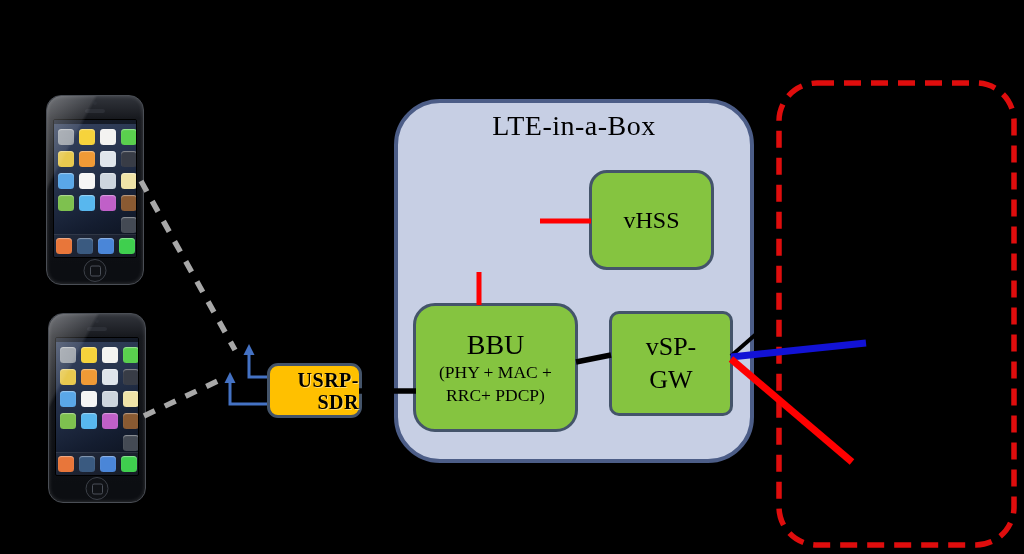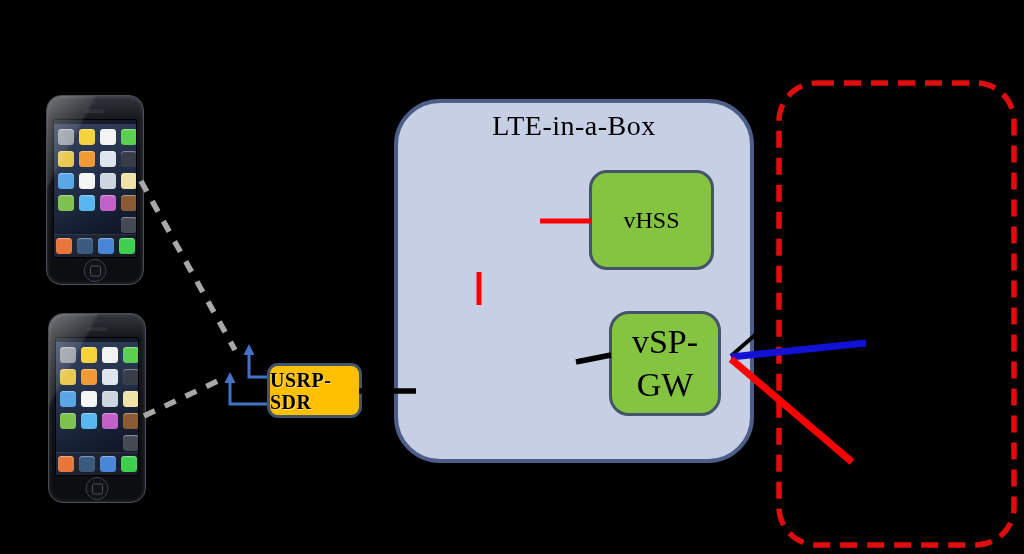--- a/index.html
+++ b/index.html
@@ -67,28 +67,28 @@
     background:var(--green-node);
     border:3px solid var(--node-border);
     display:flex;flex-direction:column;align-items:center;justify-content:center;
     text-align:center;line-height:1.12;
   }
   .vmme{left:418px;top:171px;width:123px;height:103px;border-radius:18px;font-size:29px;}
   .vhss{left:589px;top:170px;width:125px;height:100px;border-radius:18px;font-size:24px;}
   .bbu{left:413px;top:303px;width:165px;height:129px;border-radius:22px;}
   .bbu-title{font-size:28px;line-height:1.15;}
   .bbu-sub{font-size:17.5px;line-height:1.3;}
-  .vspgw{left:609px;top:311px;width:112px;height:105px;border-radius:20px;font-size:34px;line-height:1.25;}
+  .vspgw{left:609px;top:311px;width:124px;height:105px;border-radius:10px;font-size:26px;line-height:1.25;}
   
   .usrp{
     position:absolute;left:267px;top:363px;width:95px;height:55px;z-index:3;
     background:var(--usrp-fill);
     border:3.5px solid var(--node-border);
     border-radius:11px;
-    display:flex;flex-direction:column;align-items:flex-start;justify-content:center;
+    display:flex;flex-direction:column;align-items:flex-end;justify-content:center;
     font-size:20px;font-weight:bold;line-height:1.1;letter-spacing:.5px;
     text-shadow:1px 1px 0 rgba(255,255,255,.45);
   }
   
   svg.overlay{position:absolute;left:0;top:0;z-index:10;pointer-events:none;}
   .red-dash{fill:none;stroke:var(--dashed-red);stroke-width:5.5;stroke-dasharray:17 10;}
   .gray-dash{stroke:var(--dash-gray);stroke-width:5.5;stroke-dasharray:12 11;}
   .blue-arrow-line{fill:none;stroke:var(--arrow-blue);stroke-width:3;}
   .blue-arrow-head{fill:var(--arrow-blue);stroke:none;}
   .red-link{stroke:var(--red-line);stroke-width:5;}
@@ -178,20 +178,25 @@
 
   <div class="lte-container">
     <div class="lte-title">LTE-in-a-Box</div>
   </div>
 
 
   <div class="gnode vhss">
     <span>vHSS</span>
   </div>
 
+  <div class="gnode bbu">
+    <div class="bbu-title">BBU</div>
+    <div class="bbu-sub">(PHY + MAC +</div>
+    <div class="bbu-sub">RRC+ PDCP)</div>
+  </div>
 
   <div class="gnode vspgw">
     <div>vSP-</div>
     <div>GW</div>
   </div>
 
   <div class="usrp">
     <div>USRP-</div>
     <div>SDR</div>
   </div>

